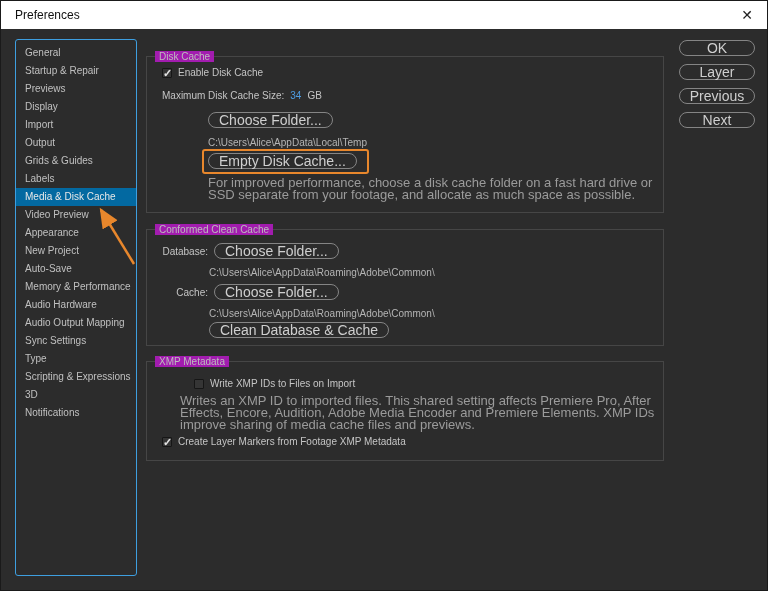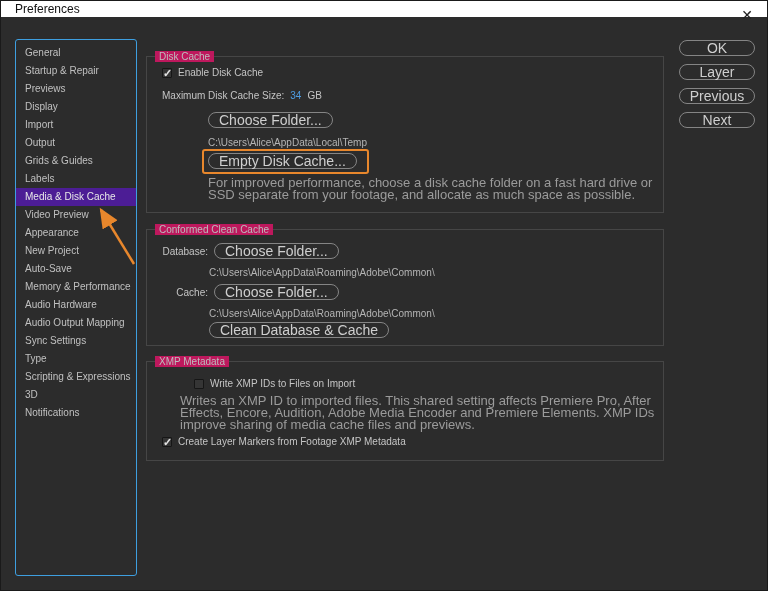--- a/index.html
+++ b/index.html
@@ -9,40 +9,40 @@
     background: #2c2c2c;
     position: relative;
     overflow: hidden;
     color: #c5c5c5;
   }
   :root { --annot: #e8872c; --accent: #3e9fe0; --value-blue: #4e9be0; }
 
   .window { position: absolute; inset: 0; border: 1px solid #1a1a1a; }
 
   
-  .titlebar { position: absolute; top: 0; left: 0; width: 100%; height: 16px; background: #ffffff; display: flex; align-items: center; padding: 0 14px; }
+  .titlebar { position: absolute; top: 0; left: 0; width: 100%; height: 28px; background: #ffffff; display: flex; align-items: center; padding: 0 14px; }
   .titlebar .title { color: #111; font-size: 12px; }
   .titlebar .close { position: absolute; right: 14px; top: 6px; color: #222; font-size: 14px; line-height: 16px; cursor: default; }
 
   
   .sidebar { position: absolute; left: 14px; top: 38px; width: 122px; height: 537px; border: 1px solid var(--accent); border-radius: 3px; padding-top: 4px; background: #2c2c2c; }
   .side-item { height: 18px; line-height: 18px; padding-left: 9px; font-size: 10px; color: #c0c0c0; white-space: nowrap; overflow: hidden; cursor: default; }
-  .side-item.selected { background: #4c1d95; color: #e8e8e8; }
+  .side-item.selected { background: #0369a1; color: #e8e8e8; }
 
   
   .dlg-buttons { position: absolute; left: 678px; top: 39px; display: flex; flex-direction: column; gap: 8px; }
   .btn { background: transparent; border: 1px solid #858585; border-radius: 8px; color: #cfcfcf; font-size: 14px; height: 16px; padding: 0 10px; display: inline-flex; align-items: center; justify-content: center; font-family: inherit; white-space: nowrap; cursor: default; }
   .dlg-btn { width: 76px; }
 
   
   .group { position: absolute; left: 145px; width: 518px; border: 1px solid #464646; }
   #g-disk { top: 55px; height: 157px; }
   #g-cmc  { top: 228px; height: 117px; }
   #g-xmp  { top: 360px; height: 100px; }
-  .group-title { position: absolute; top: -6px; left: 8px; background: #be185d; padding: 0 4px; font-size: 10px; color: #bdbdbd; line-height: 11px; }
+  .group-title { position: absolute; top: -6px; left: 8px; background: #a21caf; padding: 0 4px; font-size: 10px; color: #bdbdbd; line-height: 11px; }
 
   .row { position: absolute; display: flex; align-items: center; gap: 6px; font-size: 10px; color: #c5c5c5; white-space: nowrap; }
   .checkbox { width: 10px; height: 10px; flex: none; background: #353535; border: 1px solid #161616; border-radius: 1px; position: relative; cursor: default; }
   .checkbox.checked::after { content: "✓"; position: absolute; left: 0; top: -2px; font-size: 11px; font-weight: bold; color: #e3e3e3; }
   .path { position: absolute; font-size: 10px; color: #b5b5b5; white-space: nowrap; }
   .help { position: absolute; font-size: 13px; color: #9b9b9b; line-height: 12px; }
   .value-blue { color: var(--value-blue); }
   .lbl-right { display: inline-block; width: 46px; text-align: right; }
 
   

